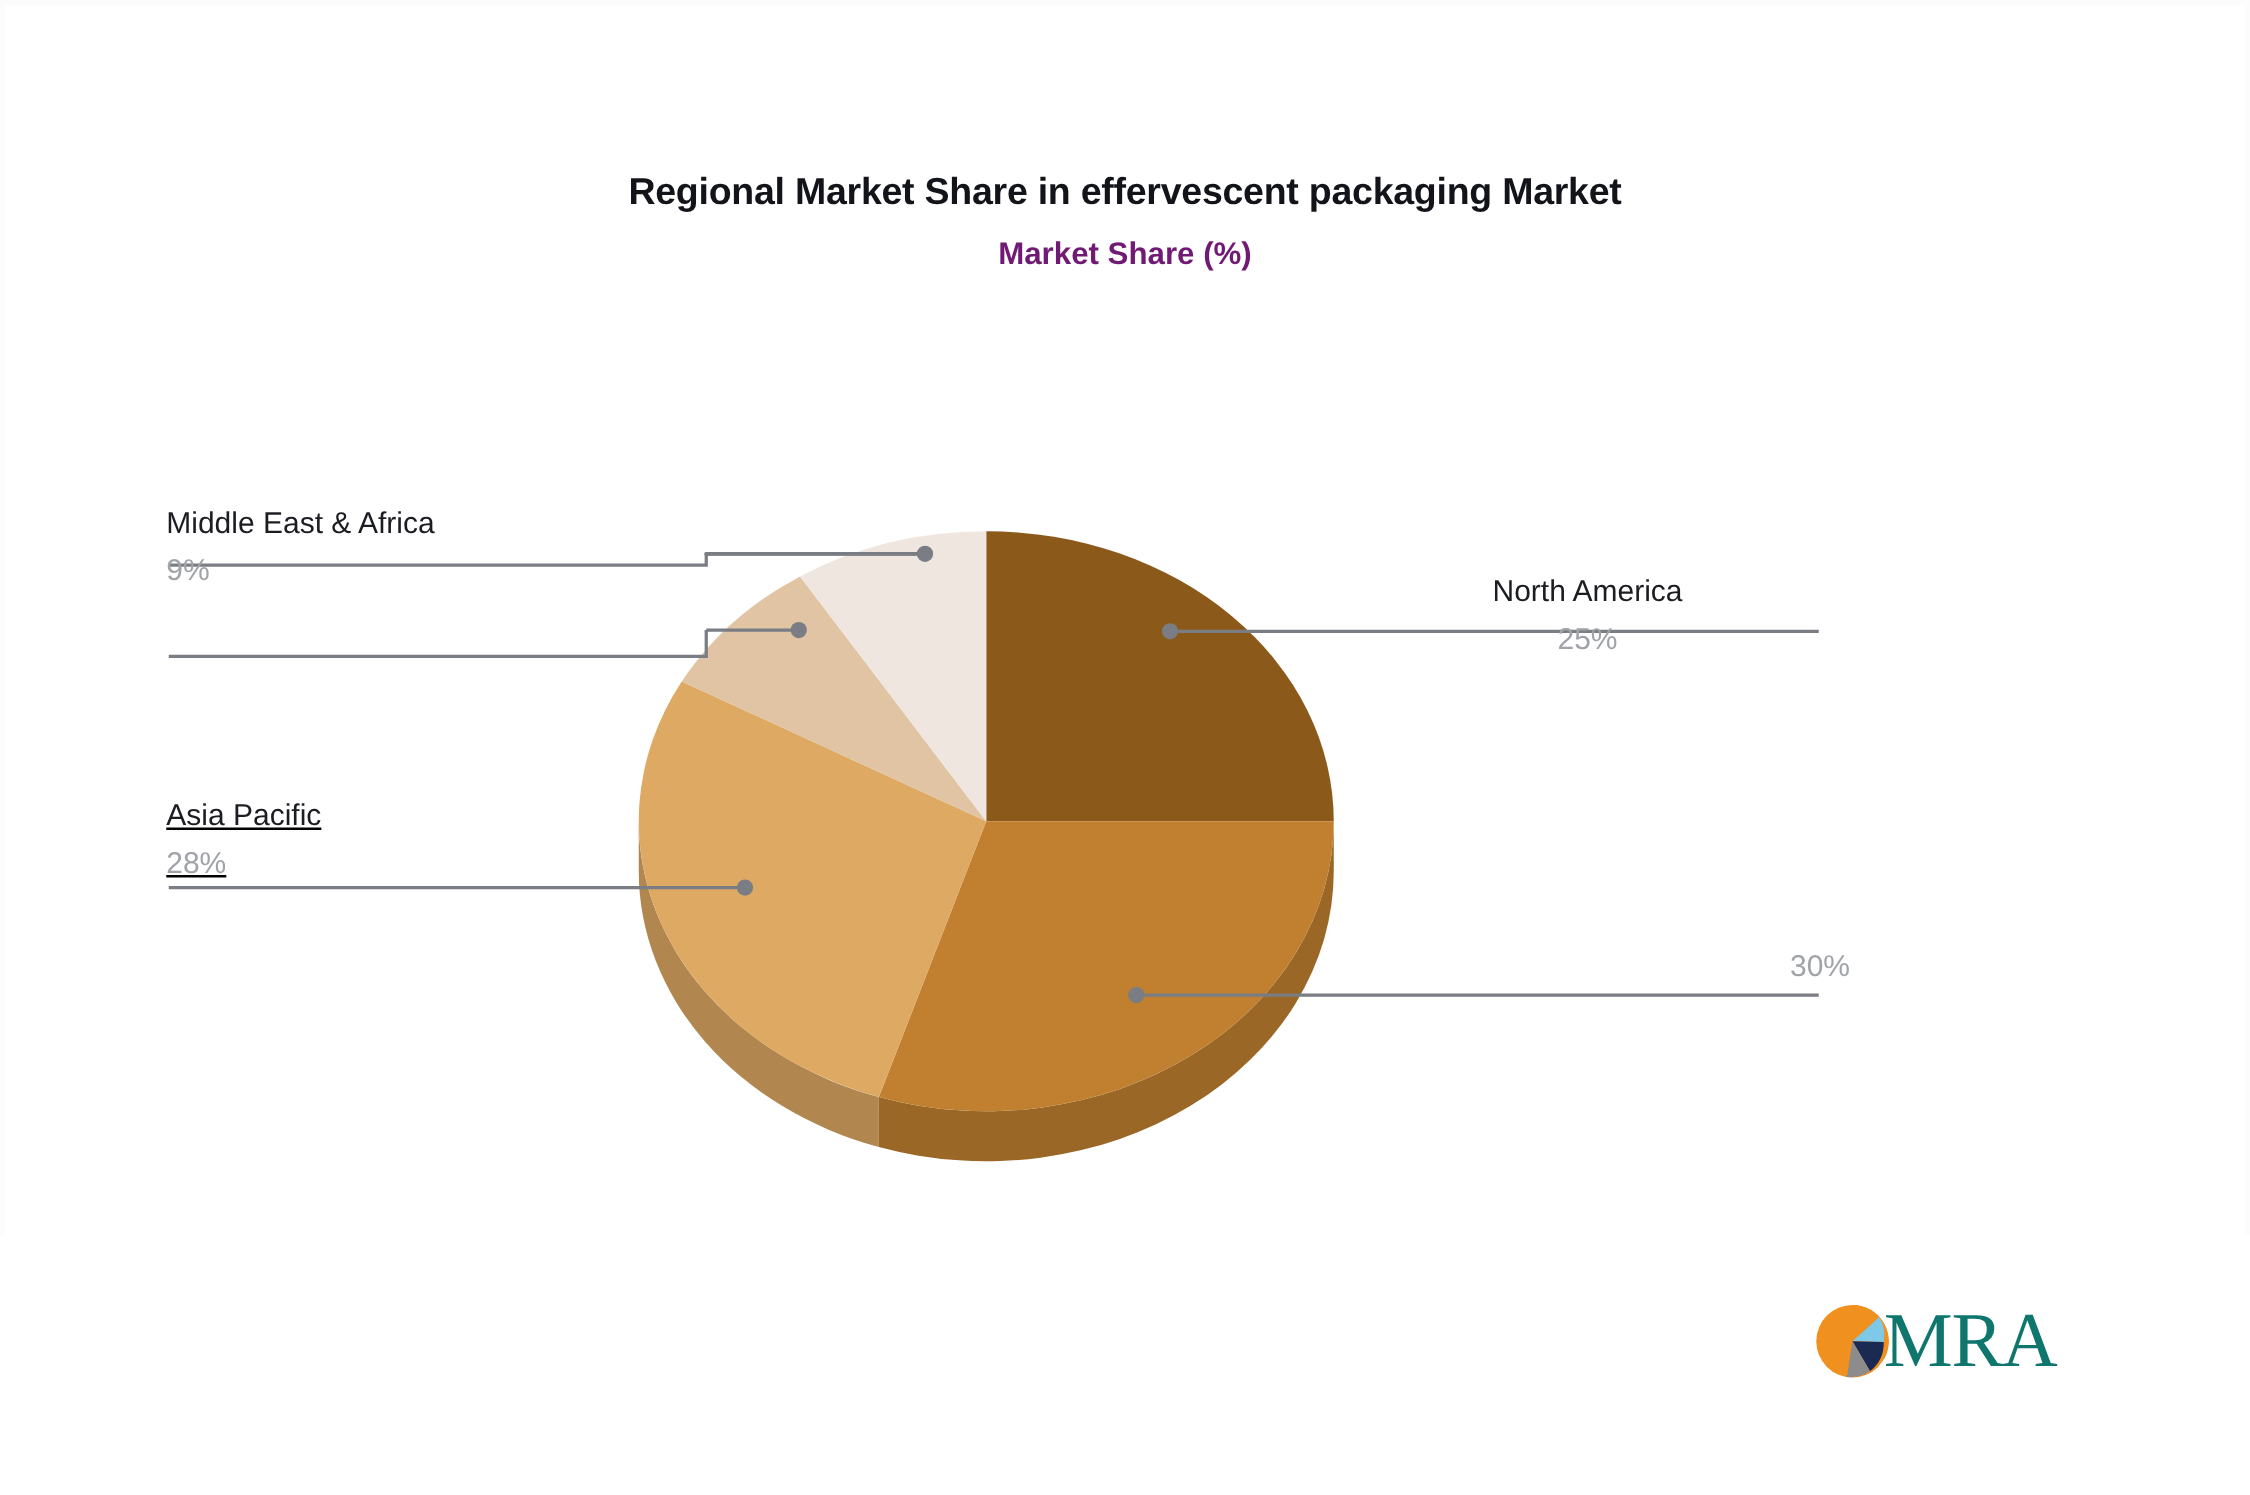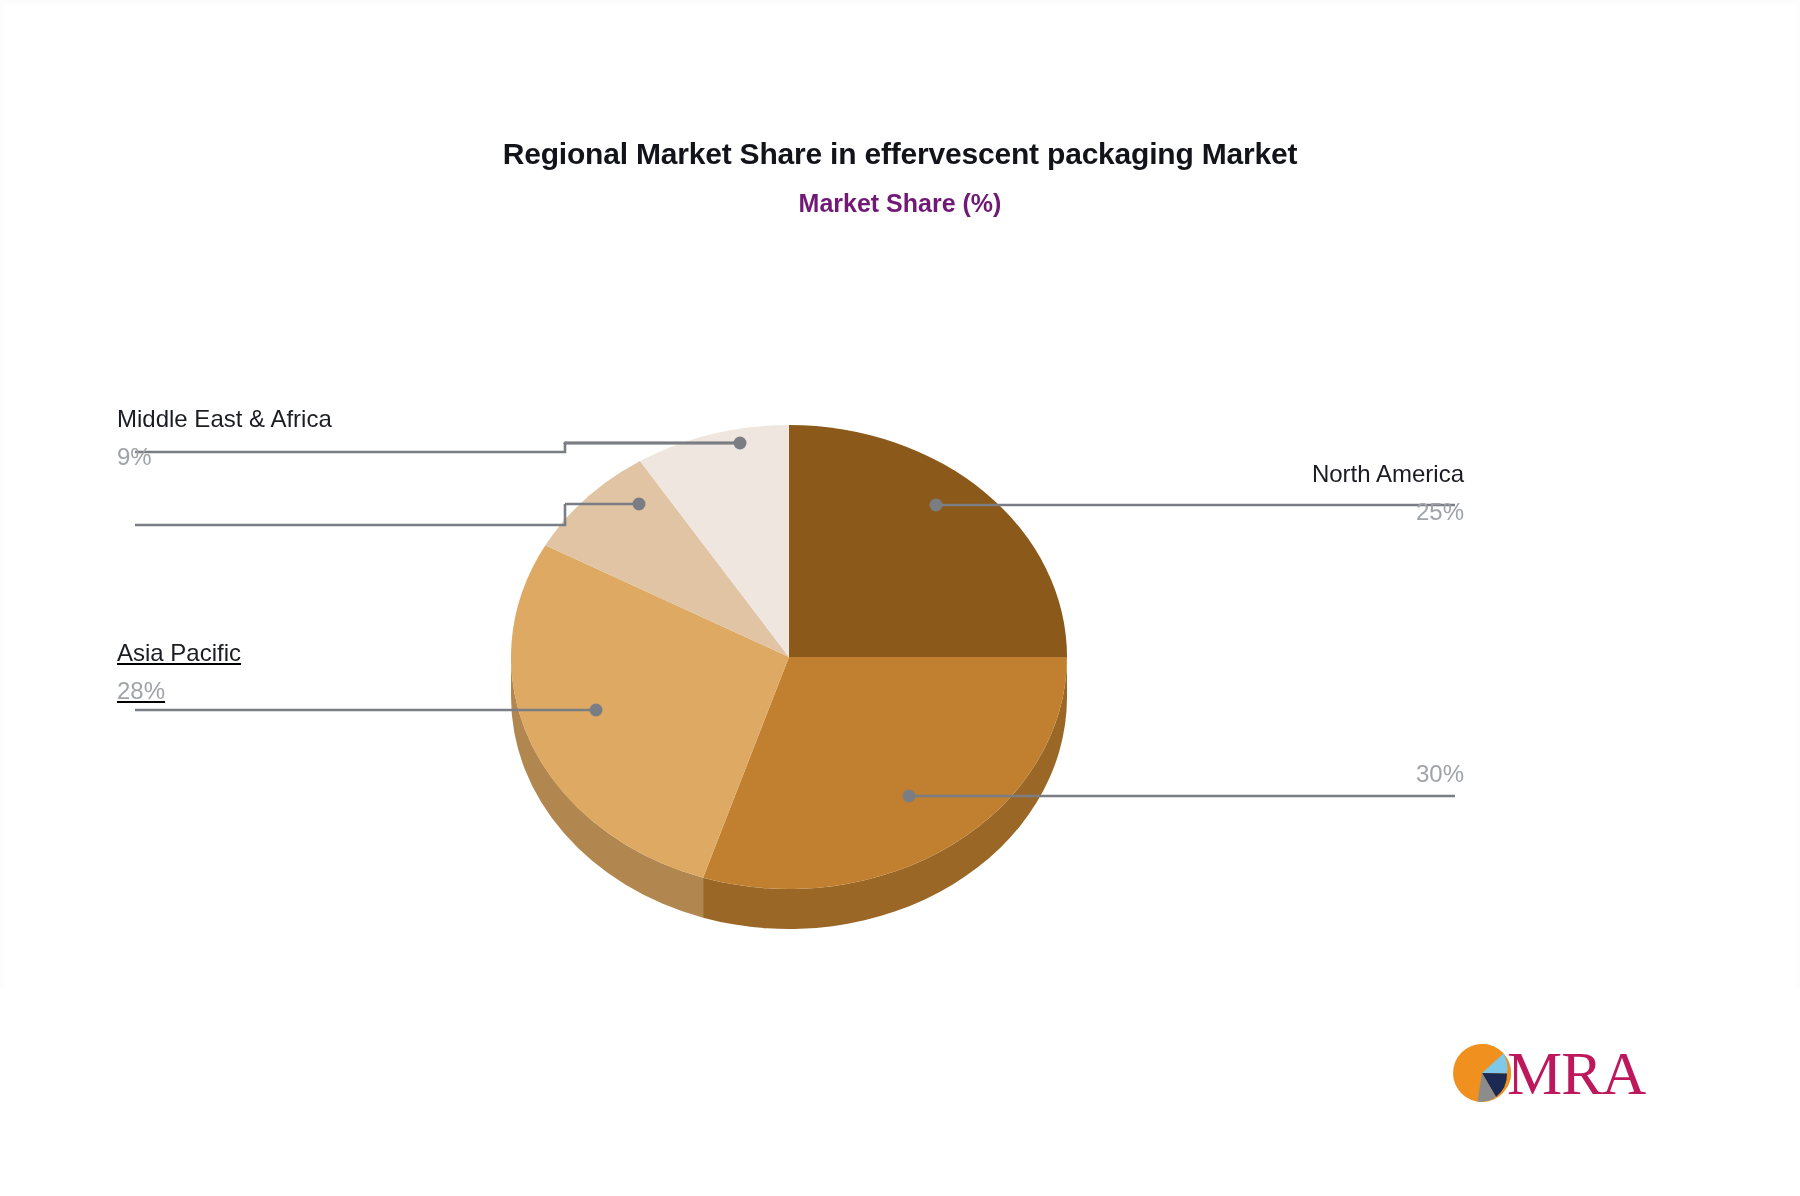--- a/index.html
+++ b/index.html
@@ -59,57 +59,58 @@
     left: 0;
     top: 0;
     width: 1792px;
     height: 1188px;
   }
 
   
   .callout {
     position: absolute;
     width: 420px;
+    margin-left: 16px;
   }
   .callout .cat {
     font-size: 24px;
     color: #1b1d22;
     line-height: 30px;
     white-space: nowrap;
   }
   .callout .val {
     font-size: 24px;
     color: #a0a3a8;
     line-height: 30px;
     margin-top: 8px;
     white-space: nowrap;
   }
   .callout.left { text-align: left; }
   .callout.right { text-align: right; }
 
   #callout-mea      { left: 113px; top: 400px; }
   #callout-sa       { left: 113px; top: 473px; }
   #callout-ap       { left: 113px; top: 634px; text-decoration: underline; }
-  #callout-na       { left: 1040px; top: 455px; width: 420px; }
+  #callout-na       { left: 1040px; top: 455px; width: 420px; text-align: center; }
   #callout-eu       { left: 1040px; top: 747px; width: 420px; }
 
   
   #logo {
     position: absolute;
     left: 1447px;
     top: 1026px;
     width: 230px;
     height: 86px;
     display: flex;
     align-items: center;
   }
   #logo-text {
     font-family: "Liberation Serif", serif;
     font-size: 62px;
-    color: #be185d;
+    color: #0f766e;
     line-height: 62px;
     letter-spacing: -1px;
     margin-left: -6px;
   }
 </style>
 </head>
 <body>
 
 <div id="page">
   <div id="canvas">

